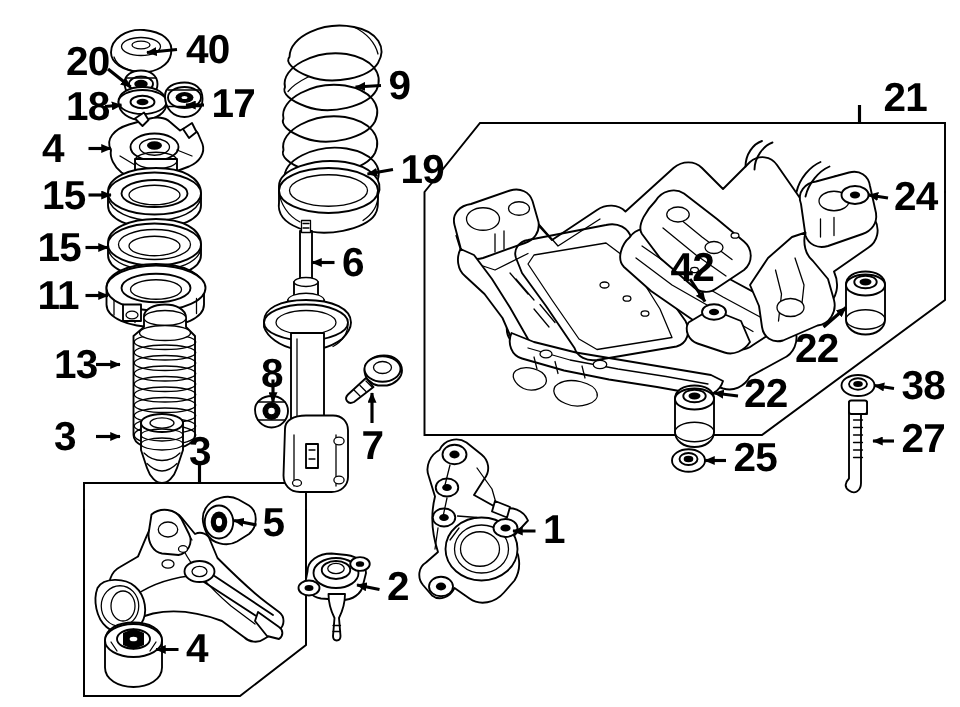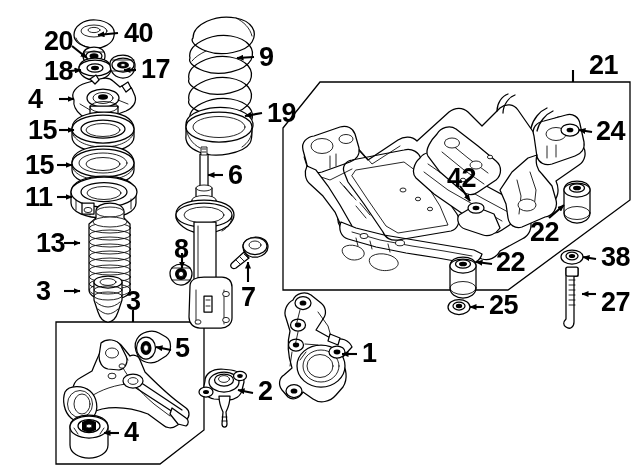--- a/index.html
+++ b/index.html
@@ -539,15 +539,15 @@
   <div class="lbl" style="left:124px;top:419px">4</div>
   <div class="lbl" style="left:258px;top:378px">2</div>
   <div class="lbl" style="left:362px;top:340px">1</div>
   <div class="lbl" style="left:589px;top:52px">21</div>
   <div class="lbl" style="left:596px;top:118px">24</div>
   <div class="lbl" style="left:447px;top:165px">42</div>
   <div class="lbl" style="left:530px;top:219px">22</div>
   <div class="lbl" style="left:496px;top:249px">22</div>
   <div class="lbl" style="left:489px;top:292px">25</div>
   <div class="lbl" style="left:601px;top:244px">38</div>
-  <div class="lbl" style="left:601px;top:289px">27</div>
+  <div class="lbl" style="left:601px;top:279px">27</div>
 
 </div>
 
 </body></html>

